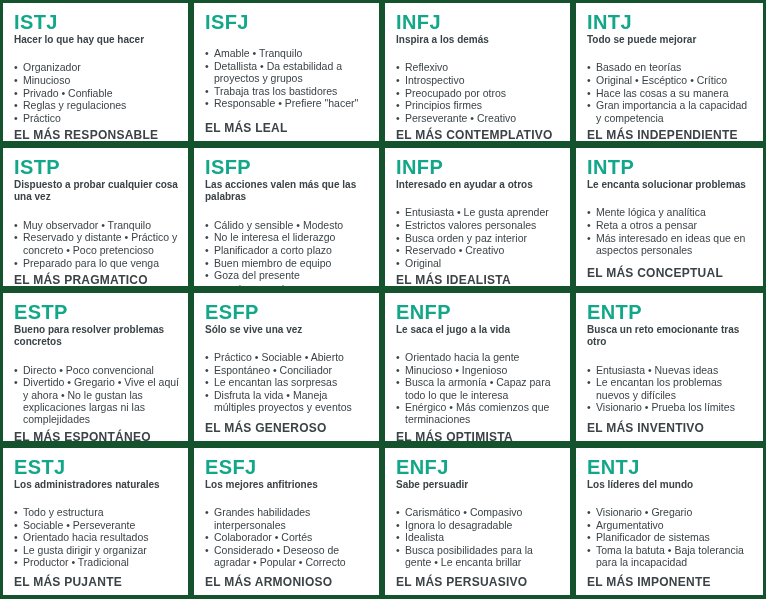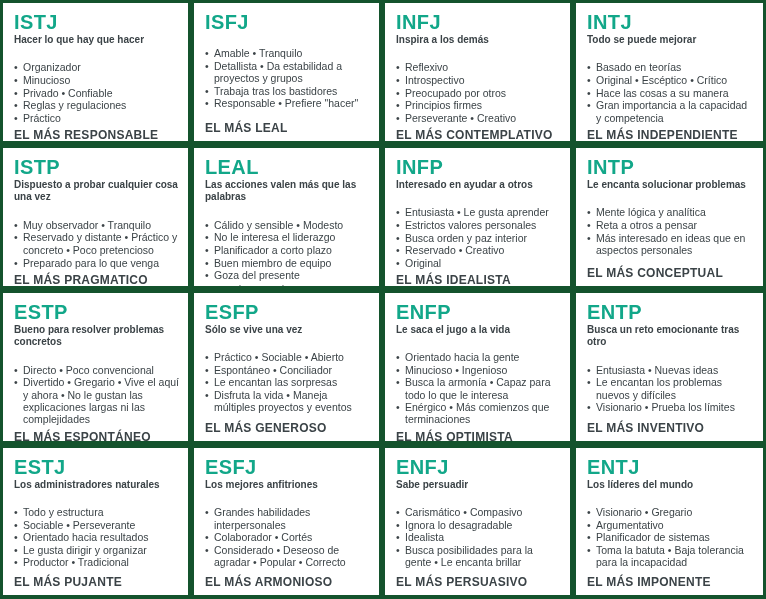--- a/index.html
+++ b/index.html
@@ -144,21 +144,21 @@
         <ul class="traits">
           <li>Muy observador • Tranquilo</li>
           <li>Reservado y distante • Práctico y concreto • Poco pretencioso</li>
           <li>Preparado para lo que venga</li>
         </ul>
         <div class="motto">EL MÁS PRAGMATICO</div>
       </div>
     </div>
     <div class="cell r2">
       <div class="card">
-        <div class="type-code">LEAL</div>
+        <div class="type-code">ISFP</div>
         <div class="tagline">Las acciones valen más que las palabras</div>
         <ul class="traits">
           <li>Cálido y sensible • Modesto</li>
           <li>No le interesa el liderazgo</li>
           <li>Planificador a corto plazo</li>
           <li>Buen miembro de equipo</li>
           <li>Goza del presente</li>
         </ul>
         <div class="motto">EL MÁS ARTÍSTICO</div>
       </div>

